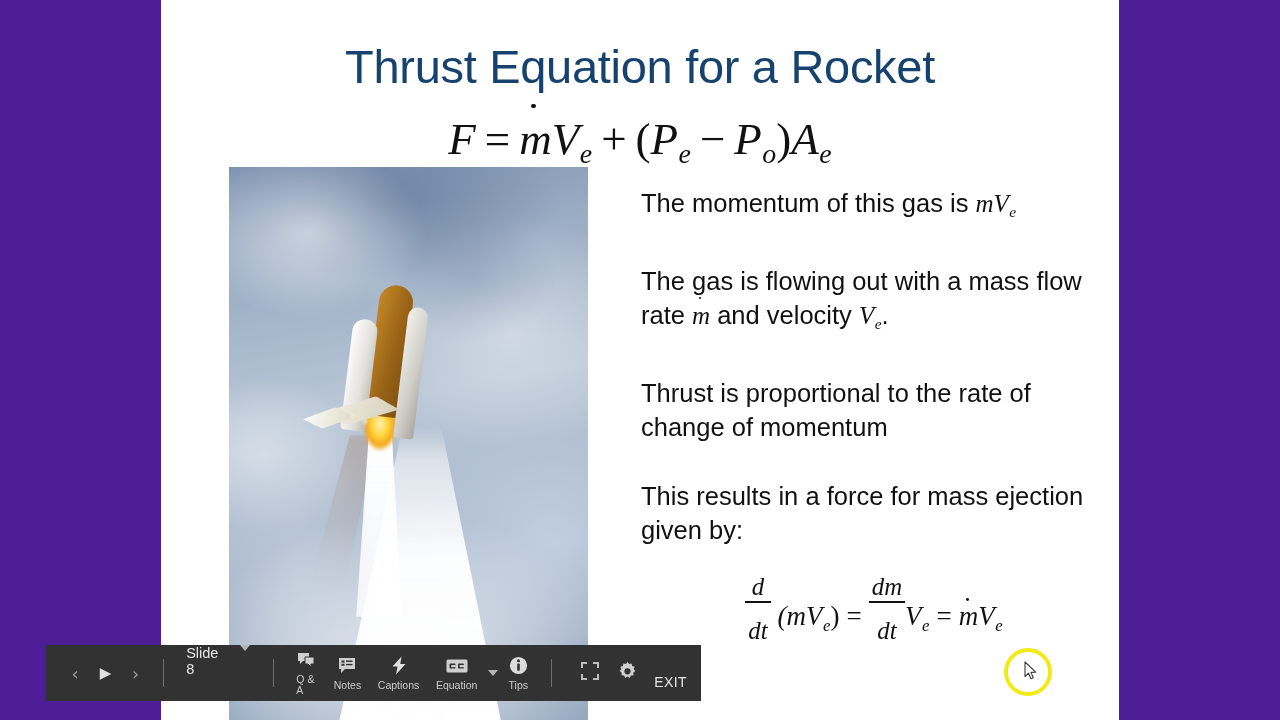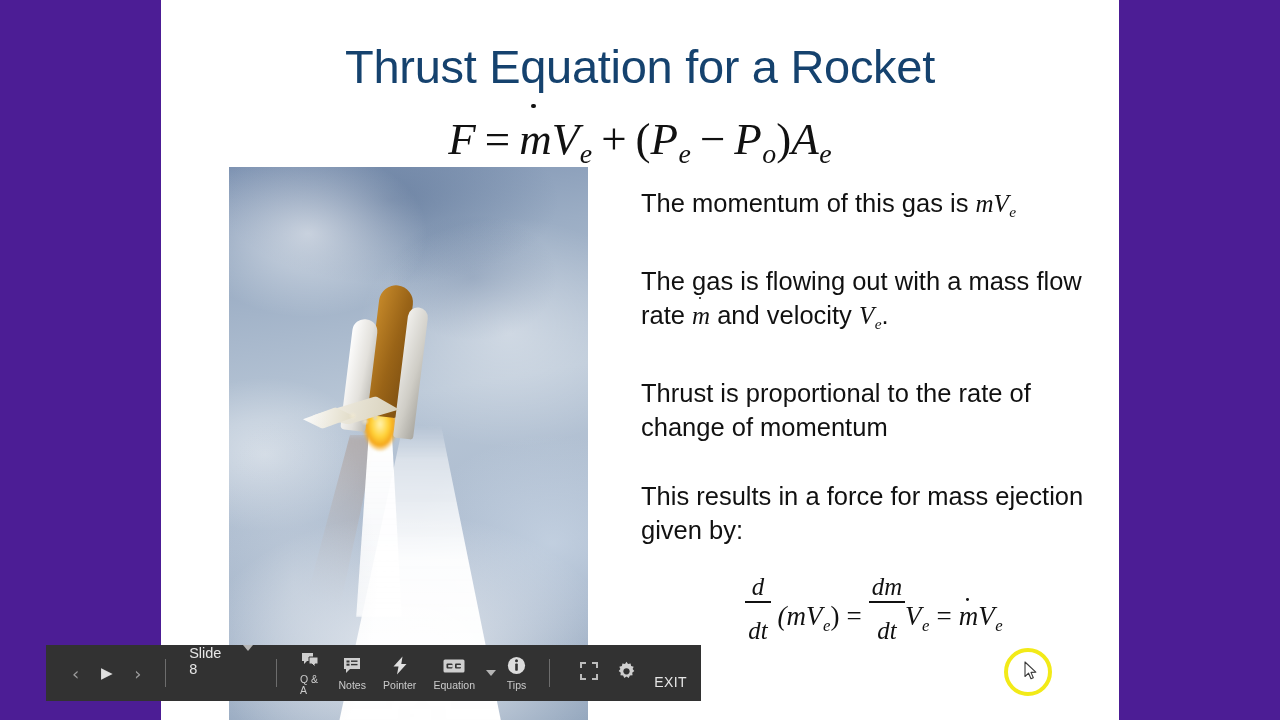--- a/index.html
+++ b/index.html
@@ -474,21 +474,21 @@
     </div>
 
     <div class="gap"></div>
 
     <div class="tb-btn">
       <span class="tb-icon">
         <svg width="16" height="19" viewBox="0 0 16 19">
           <path d="M10.5 0.5 1.5 10.5h5L5 18.5l9.5-10.5h-5.2z" fill="#e0e0e0"></path>
         </svg>
       </span>
-      <span class="tb-label">Pointer</span>
+      <span class="tb-label">Captions</span>
     </div>
 
     <div class="gap"></div>
 
     <div class="tb-btn">
       <span class="tb-icon">
         <svg width="22" height="16" viewBox="0 0 22 16">
           <rect x="0.5" y="1.5" width="21" height="13" rx="1.5" fill="#cfcfcf"></rect>
           <rect x="3.5" y="5.5" width="6" height="5" rx="1" fill="#323232"></rect>
           <rect x="12" y="5.5" width="6" height="5" rx="1" fill="#323232"></rect>

